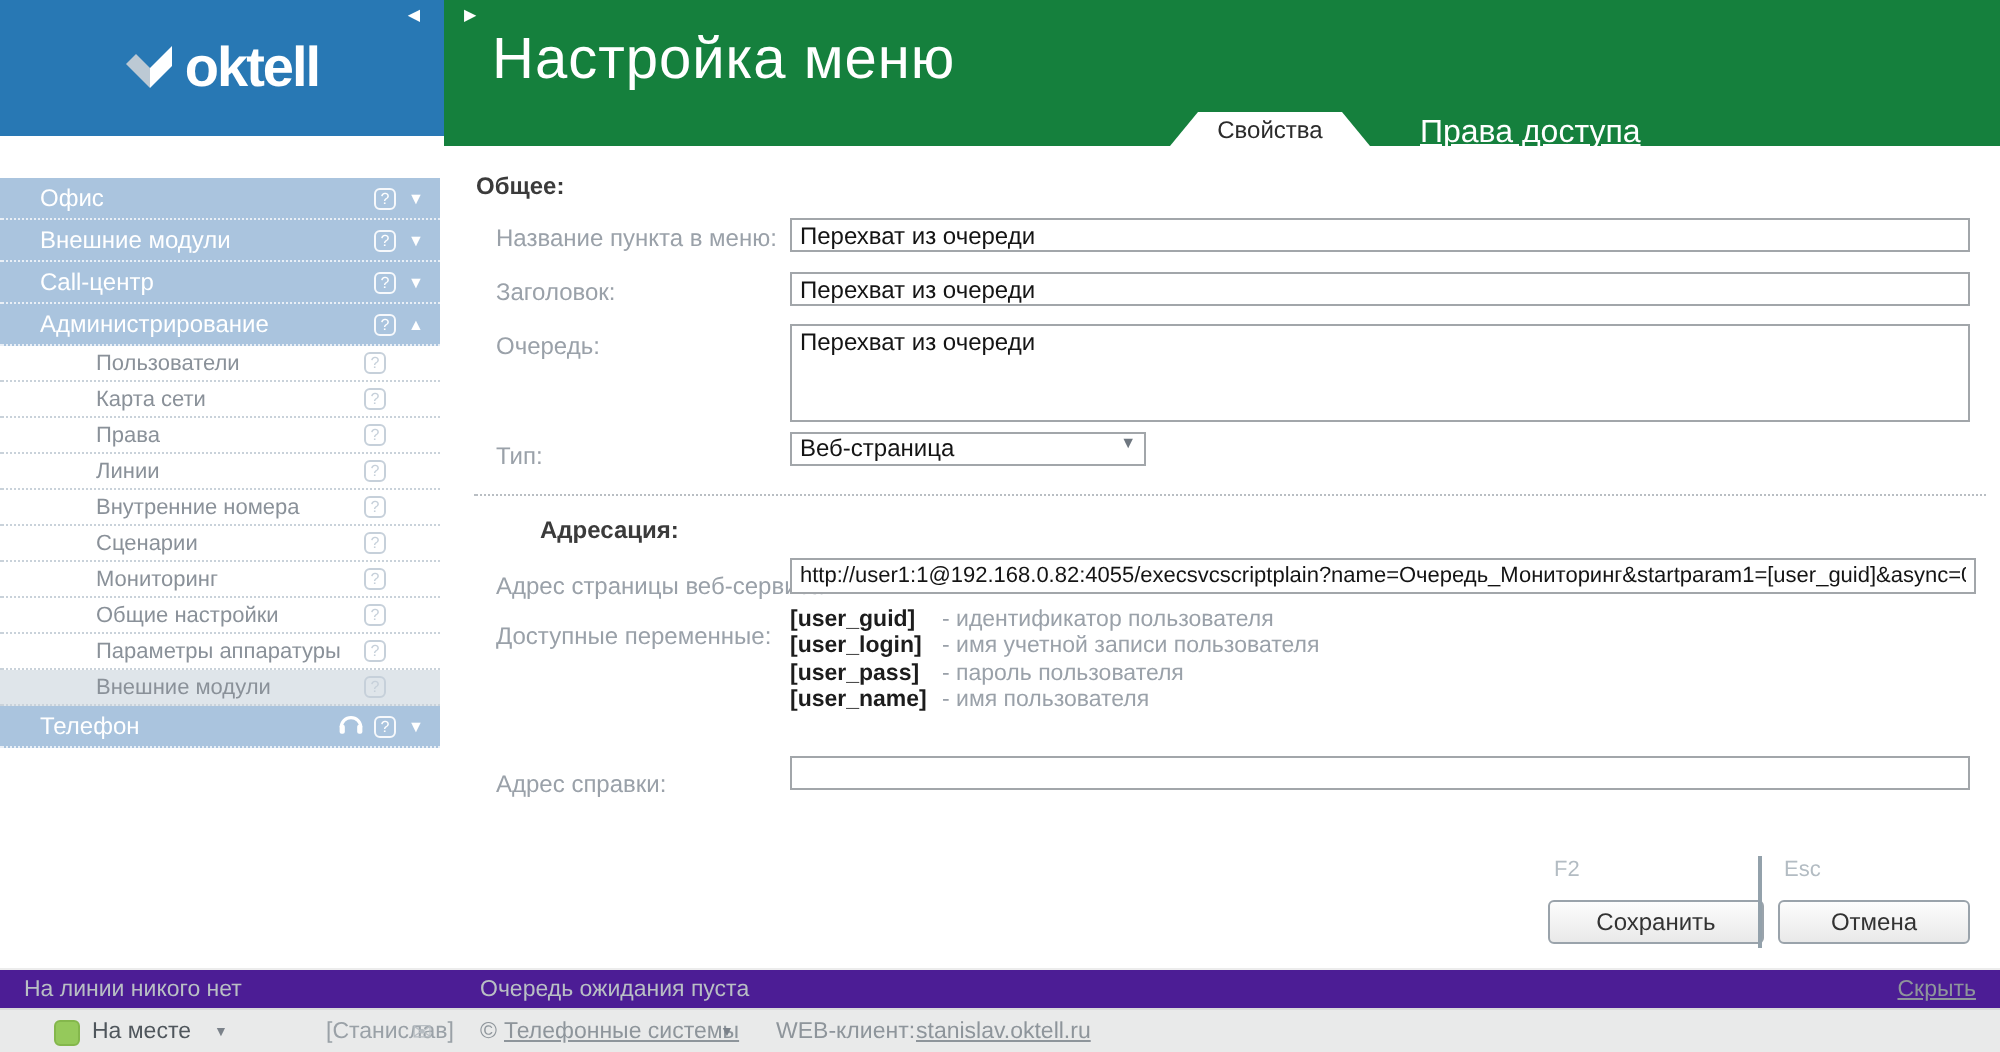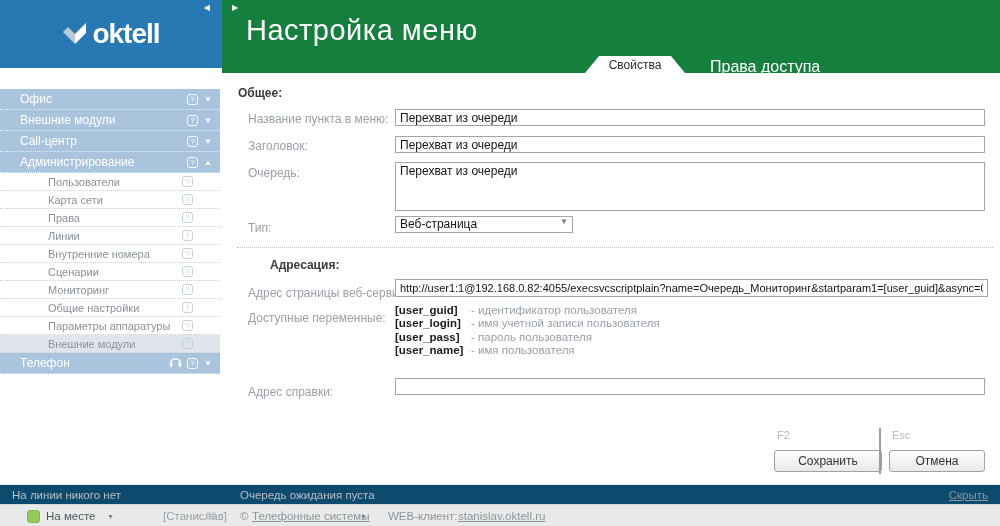--- a/index.html
+++ b/index.html
@@ -58,21 +58,21 @@
   .vars { position:absolute; left:395px; top:304px; font-size:11.5px; line-height:13.4px; }
   .var-name { display:inline-block; width:76px; font-weight:bold; color:#1c1c1c; }
   .var-desc { color:#9aa1a9; }
 
   
   .hotkey { position:absolute; color:#b3bcc3; font-size:11px; }
   .btn { position:absolute; height:22px; background:linear-gradient(#fdfdfd,#e9e9e9); border:1px solid #9aa3ab; border-radius:3px; color:#333; font-size:12px; text-align:center; line-height:20px; cursor:pointer; }
   .btn-divider { position:absolute; left:879px; top:428px; width:2px; height:46px; background:#93a1ab; }
 
   
-  .statusbar-1 { position:absolute; left:0; top:484px; width:1000px; height:20px; background:#0c4a6e; border-top:1px solid #ececec; color:#b9bfc4; font-size:11.5px; }
+  .statusbar-1 { position:absolute; left:0; top:484px; width:1000px; height:20px; background:#4c1d95; border-top:1px solid #ececec; color:#b9bfc4; font-size:11.5px; }
   .statusbar-1 span { position:absolute; top:4px; }
   .hide-link { text-decoration:underline; color:#8e959b; cursor:pointer; }
   .statusbar-2 { position:absolute; left:0; top:504px; width:1000px; height:22px; background:#e9eaea; border-top:1px solid #d9dada; font-size:11.5px; }
   .statusbar-2 span { position:absolute; top:5px;text-align:right; }
   .presence-dot { position:absolute; left:27px; top:4px; width:13px; height:13px; background:#95c95b; border:1px solid #84b74c; border-radius:3px; }
   .sb-dark { color:#4f565c; }
   .sb-gray { color:#9aa1a7; }
   .sb-link { color:#8e959b; text-decoration:underline; cursor:pointer; }
   .sb-arrow { color:#7b828a; font-size:7px; }
   .sb-arrow::before { content:"▼"; }

